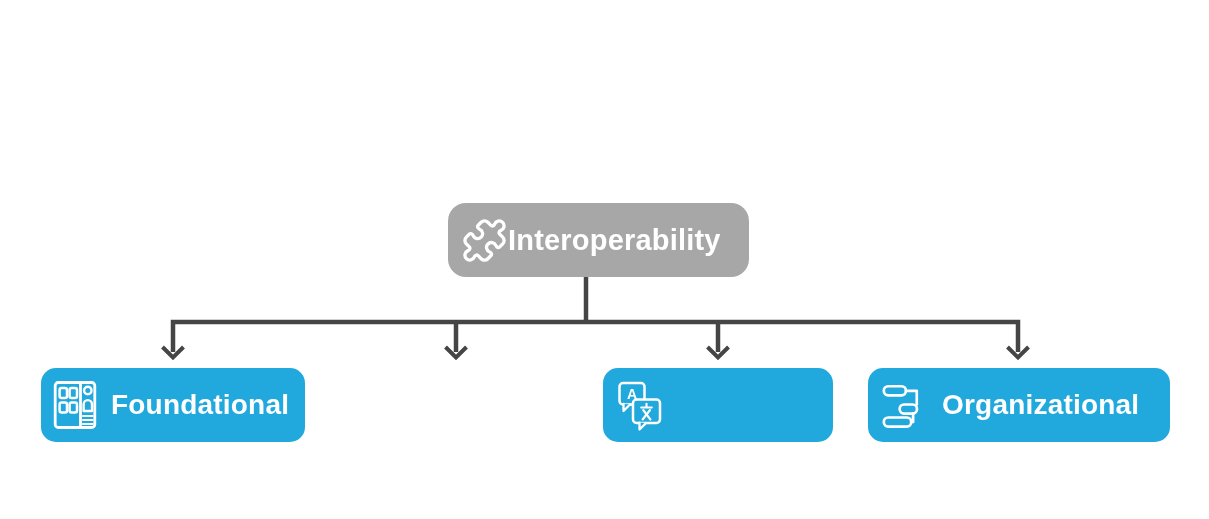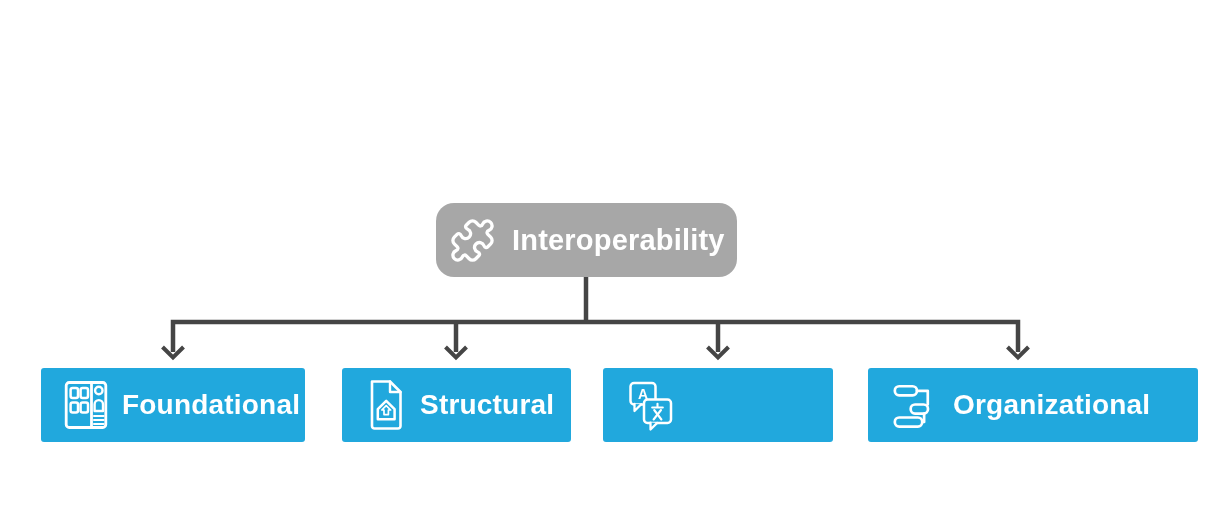--- a/index.html
+++ b/index.html
@@ -8,33 +8,33 @@
     background:var(--background,#ffffff);
     font-family:"Liberation Sans",sans-serif;
   }
   .connectors{position:absolute;left:0;top:0;width:1209px;height:519px;}
   .node{
     position:absolute;display:flex;align-items:center;box-sizing:border-box;
     color:var(--text-color,#ffffff);
   }
   .node .label{font-weight:bold;white-space:nowrap;letter-spacing:.2px;}
   .root-node{
-    left:436px;top:203px;width:301px;height:74px;
+    left:448px;top:203px;width:301px;height:74px;
     background:var(--root-color,#a7a7a7);border-radius:18px;
-    padding-left:13px;gap:16px;font-size:29px;
+    padding-left:13px;font-size:29px;
   }
   .child{
-    top:368px;height:74px;border-radius:3px;
+    top:368px;height:74px;border-radius:15px;
     background:var(--child-color,#21a8dd);
-    padding-left:23px;gap:14px;font-size:28px;
+    padding-left:12px;gap:14px;font-size:28px;
   }
   .c1{left:41px;width:264px;}
   .c2{left:342px;width:229px;}
   .c3{left:603px;width:230px;}
-  .c4{left:868px;width:330px;}
+  .c4{left:868px;width:302px;}
   .icon{flex:0 0 auto;display:block;}
 </style>
 </head>
 <body>
 
 <div class="canvas">
 
   <svg class="connectors" viewBox="0 0 1209 519" xmlns="http://www.w3.org/2000/svg">
     <g stroke="var(--connector-color,#454545)" stroke-width="4.5" fill="none">
       <path d="M586 277 V320"></path>
@@ -65,29 +65,20 @@
       <rect x="16.6" y="8" width="7.4" height="10" rx="2" stroke-width="2.5"></rect>
       <rect x="6.6" y="22.5" width="7.4" height="10" rx="2" stroke-width="2.5"></rect>
       <rect x="16.6" y="22.5" width="7.4" height="10" rx="2" stroke-width="2.5"></rect>
       <circle cx="34.8" cy="10.5" r="3.7" stroke-width="2.4"></circle>
       <path d="M30.6 31 V24.3 a4.2 4.2 0 0 1 8.4 0 V31 Z" stroke-width="2.4"></path>
       <path d="M30 36 H39.6 M30 40 H39.6 M30 44 H39.6" stroke-width="2.1"></path>
     </svg>
     <span class="label">Foundational</span>
   </div>
 
-  <div class="node child c2">
-    <svg class="icon" width="41" height="52" viewBox="0 0 41 52" fill="none" stroke="#ffffff" stroke-linecap="round" stroke-linejoin="round">
-      <path d="M7 2.5 H25 L35.5 13 V47 a2.5 2.5 0 0 1 -2.5 2.5 H9.5 A2.5 2.5 0 0 1 7 47 Z" stroke-width="2.6"></path>
-      <path d="M25 2.5 V13 H35.5" stroke-width="2.4"></path>
-      <path d="M12.8 30.2 L21.2 21.8 L29.6 30.2 V40.2 H12.8 Z" stroke-width="2.5"></path>
-      <path d="M21.2 26.6 L16.8 31 H19 V35.6 H23.4 V31 H25.6 Z" stroke-width="1.7"></path>
-    </svg>
-    <span class="label">Structural</span>
-  </div>
 
   <div class="node child c3">
     <svg class="icon" width="50" height="54" viewBox="0 0 50 54" fill="none" stroke="#ffffff" stroke-linecap="round" stroke-linejoin="round">
       <rect x="4.5" y="5" width="25" height="21.5" rx="3.5" stroke-width="2.5"></rect>
       <path d="M8.5 26 V33 L15.2 26.3" fill="var(--child-color,#21a8dd)" stroke-width="2.3"></path>
       <text x="17" y="21" text-anchor="middle" fill="#ffffff" stroke="none" font-family="Liberation Sans, sans-serif" font-size="14" font-weight="bold">A</text>
       <rect x="18" y="21.5" width="27" height="23.5" rx="3.5" stroke-width="2.5" fill="var(--child-color,#21a8dd)"></rect>
       <path d="M24.5 44.6 V51.5 L31.2 44.9" fill="var(--child-color,#21a8dd)" stroke-width="2.3"></path>
       <g stroke-width="2.1">
         <path d="M31.5 25.8 V28.6"></path>

